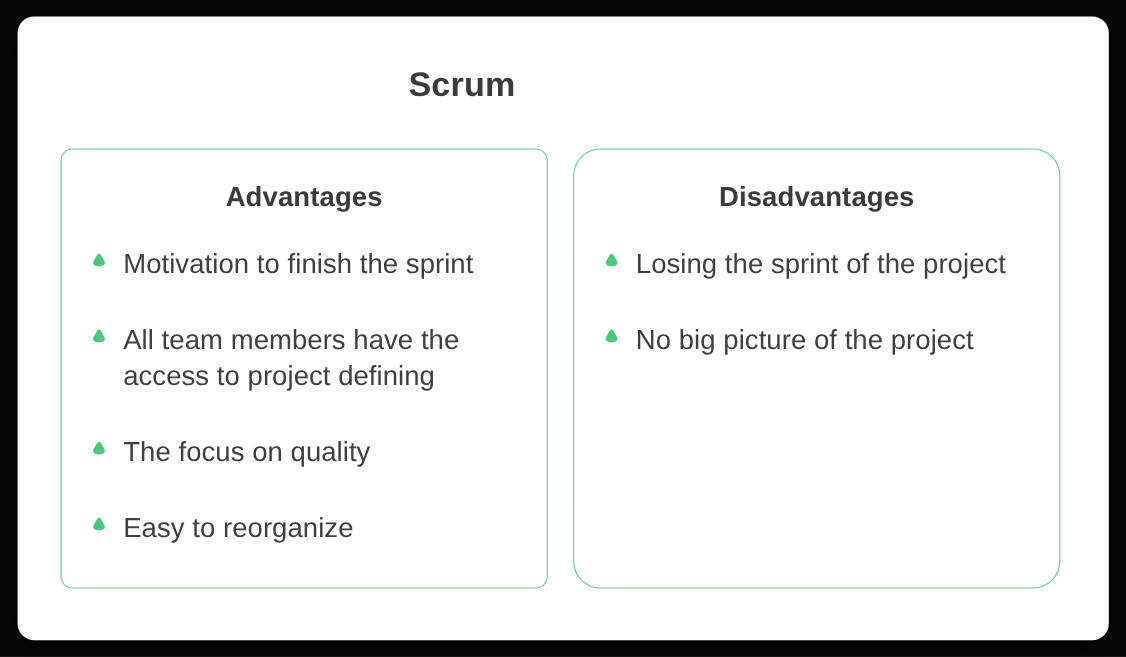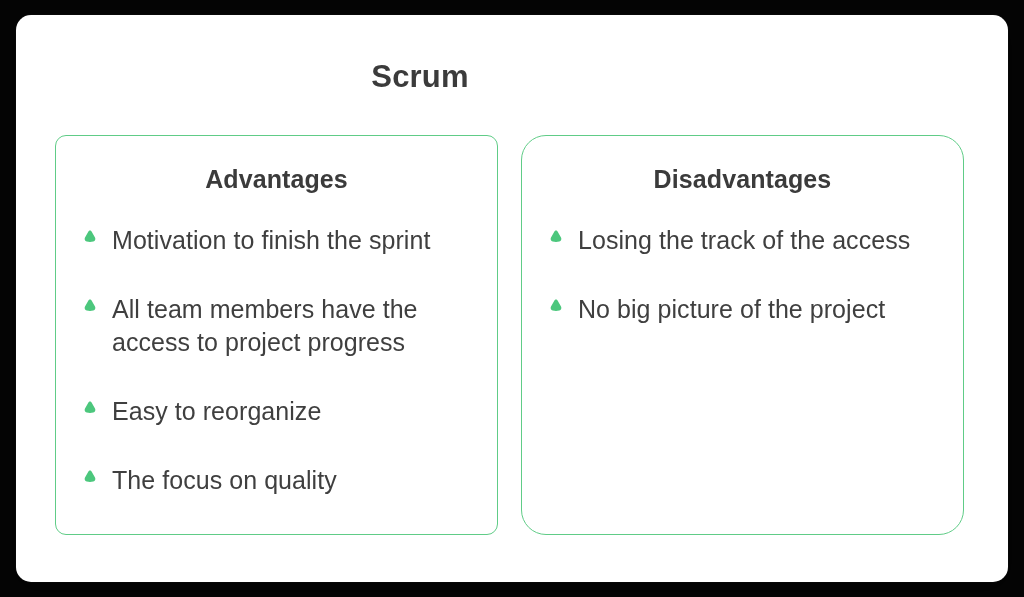--- a/index.html
+++ b/index.html
@@ -131,51 +131,51 @@
               </svg>
             </span>
             <span class="item-text">Motivation to finish the sprint</span>
           </li>
           <li class="list-item">
             <span class="bullet-icon">
               <svg width="14" height="13" viewBox="0 0 14 13" aria-hidden="true">
                 <path fill="#4cc77d" d="M7 0.6c0.9 0 1.5 0.7 2 1.6l3 5.3c0.9 1.6 0.1 3.6-1.7 4.1a12 12 0 0 1-6.6 0C1.9 11.1 1.1 9.1 2 7.5l3-5.3C5.5 1.3 6.1 0.6 7 0.6z"></path>
               </svg>
             </span>
-            <span class="item-text">All team members have the access to project progress</span>
+            <span class="item-text">All team members have the access to project defining</span>
+          </li>
+          <li class="list-item">
+            <span class="bullet-icon">
+              <svg width="14" height="13" viewBox="0 0 14 13" aria-hidden="true">
+                <path fill="#4cc77d" d="M7 0.6c0.9 0 1.5 0.7 2 1.6l3 5.3c0.9 1.6 0.1 3.6-1.7 4.1a12 12 0 0 1-6.6 0C1.9 11.1 1.1 9.1 2 7.5l3-5.3C5.5 1.3 6.1 0.6 7 0.6z"></path>
+              </svg>
+            </span>
+            <span class="item-text">The focus on quality</span>
           </li>
           <li class="list-item">
             <span class="bullet-icon">
               <svg width="14" height="13" viewBox="0 0 14 13" aria-hidden="true">
                 <path fill="#4cc77d" d="M7 0.6c0.9 0 1.5 0.7 2 1.6l3 5.3c0.9 1.6 0.1 3.6-1.7 4.1a12 12 0 0 1-6.6 0C1.9 11.1 1.1 9.1 2 7.5l3-5.3C5.5 1.3 6.1 0.6 7 0.6z"></path>
               </svg>
             </span>
             <span class="item-text">Easy to reorganize</span>
-          </li>
-          <li class="list-item">
-            <span class="bullet-icon">
-              <svg width="14" height="13" viewBox="0 0 14 13" aria-hidden="true">
-                <path fill="#4cc77d" d="M7 0.6c0.9 0 1.5 0.7 2 1.6l3 5.3c0.9 1.6 0.1 3.6-1.7 4.1a12 12 0 0 1-6.6 0C1.9 11.1 1.1 9.1 2 7.5l3-5.3C5.5 1.3 6.1 0.6 7 0.6z"></path>
-              </svg>
-            </span>
-            <span class="item-text">The focus on quality</span>
           </li>
         </ul>
     </div>
 
     <div class="panel" id="panel-disadvantages">
       <div class="panel-heading">Disadvantages</div>
       <ul class="panel-list" id="list-disadvantages">
           <li class="list-item">
             <span class="bullet-icon">
               <svg width="14" height="13" viewBox="0 0 14 13" aria-hidden="true">
                 <path fill="#4cc77d" d="M7 0.6c0.9 0 1.5 0.7 2 1.6l3 5.3c0.9 1.6 0.1 3.6-1.7 4.1a12 12 0 0 1-6.6 0C1.9 11.1 1.1 9.1 2 7.5l3-5.3C5.5 1.3 6.1 0.6 7 0.6z"></path>
               </svg>
             </span>
-            <span class="item-text">Losing the track of the access</span>
+            <span class="item-text">Losing the sprint of the project</span>
           </li>
           <li class="list-item">
             <span class="bullet-icon">
               <svg width="14" height="13" viewBox="0 0 14 13" aria-hidden="true">
                 <path fill="#4cc77d" d="M7 0.6c0.9 0 1.5 0.7 2 1.6l3 5.3c0.9 1.6 0.1 3.6-1.7 4.1a12 12 0 0 1-6.6 0C1.9 11.1 1.1 9.1 2 7.5l3-5.3C5.5 1.3 6.1 0.6 7 0.6z"></path>
               </svg>
             </span>
             <span class="item-text">No big picture of the project</span>
           </li>
         </ul>

